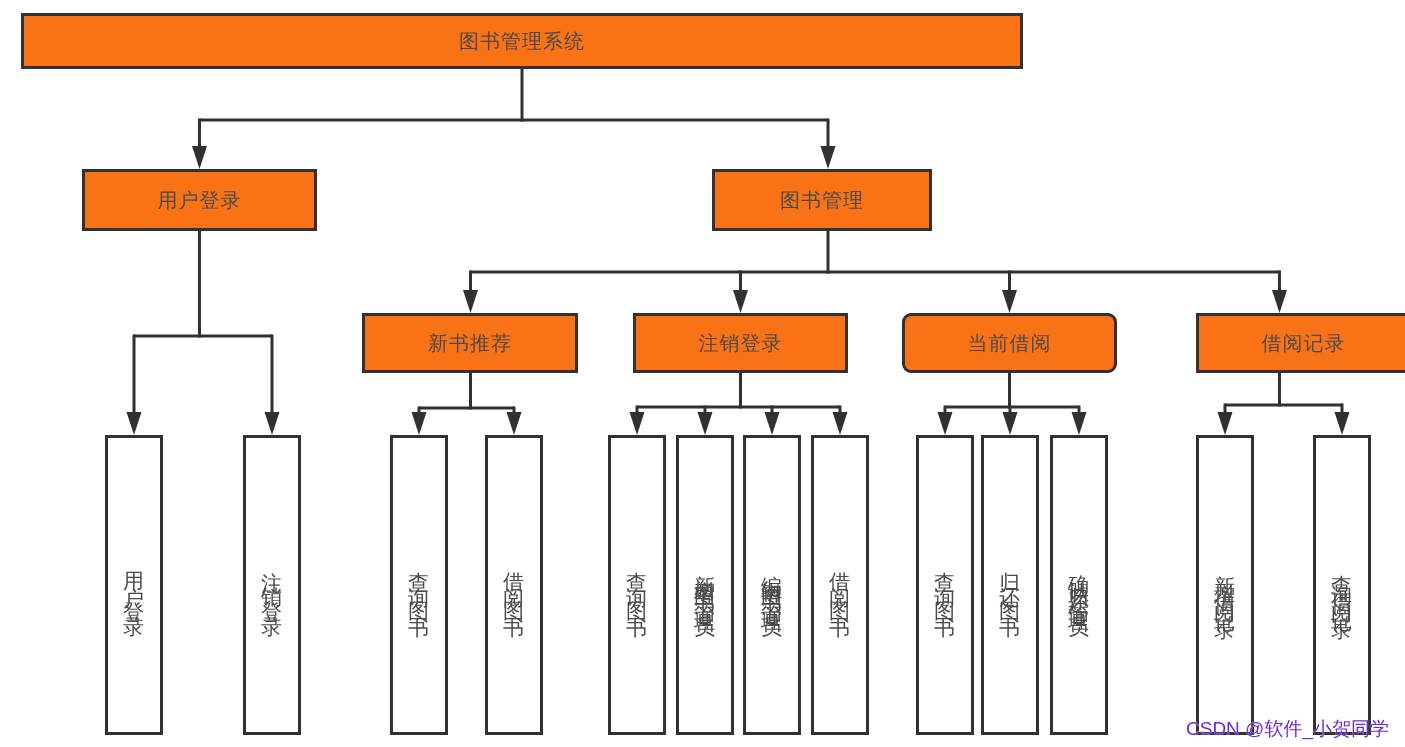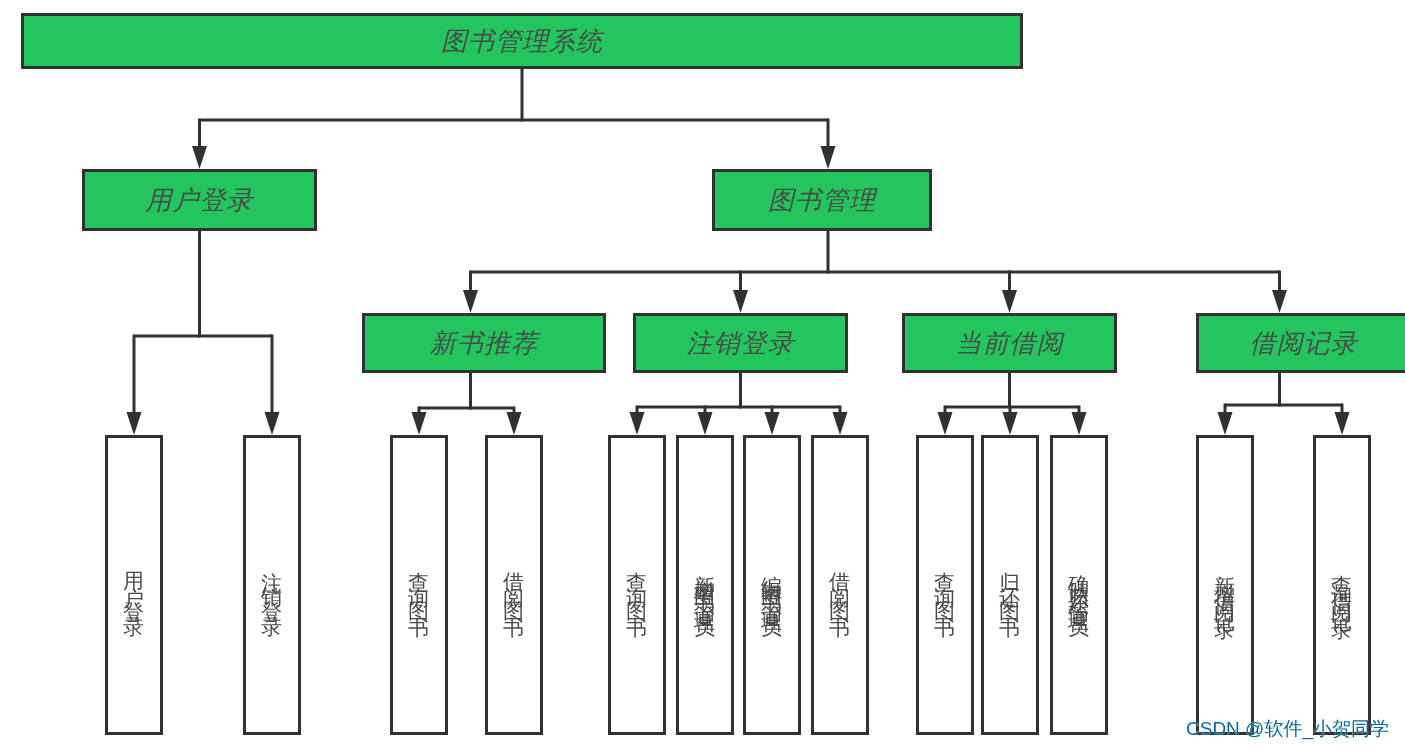--- a/index.html
+++ b/index.html
@@ -18,38 +18,37 @@
   svg.connectors {
     position: absolute;
     left: 0; top: 0;
     width: 1405px; height: 747px;
     pointer-events: none;
   }
   .box {
     position: absolute;
     box-sizing: border-box;
     border: 3px solid #313131;
-    background: #22c55e;
+    background: #f97316;
     color: #4a4a4a;
     display: flex;
     align-items: center;
     justify-content: center;
-    font-size: 26px;
+    font-size: 20px;
     letter-spacing: 1px;
     white-space: nowrap;
-    font-style: italic;
   }
   .root  { left: 21px;  top: 13px;  width: 1002px; height: 56px; }
   .lvl2  { top: 169px;  height: 62px; }
   .n-user-login { left: 82px;  width: 235px; }
   .n-book-mgmt  { left: 712px; width: 220px; }
   .lvl3  { top: 313px;  height: 60px; width: 215px; }
-  .n-new-rec { left: 362px; width: 244px; }
+  .n-new-rec { left: 362px; width: 216px; }
   .n-borrow  { left: 633px; }
-  .n-current { left: 902px; }
+  .n-current { left: 902px; border-radius: 9px; }
   .n-records { left: 1172px; margin-left: 24px; }
   .leaf {
     position: absolute;
     box-sizing: border-box;
     top: 435px;
     width: 58px;
     height: 300px;
     border: 3px solid #313131;
     background: #ffffff;
     display: flex;
@@ -77,21 +76,21 @@
   .l9  { left: 916px; }
   .l10 { left: 981px; }
   .l11 { left: 1050px; }
   .l12 { left: 1196px; }
   .l13 { left: 1313px; }
   .watermark {
     position: absolute;
     left: 1186px;
     top: 716px;
     font-size: 19px;
-    color: #0369a1;
+    color: #6d28d9;
     text-shadow: 0 0 1px #ffffff;
     white-space: nowrap;
     z-index: 5;
   }
 </style>
 </head>
 <body>
 
 <div class="canvas">
 

